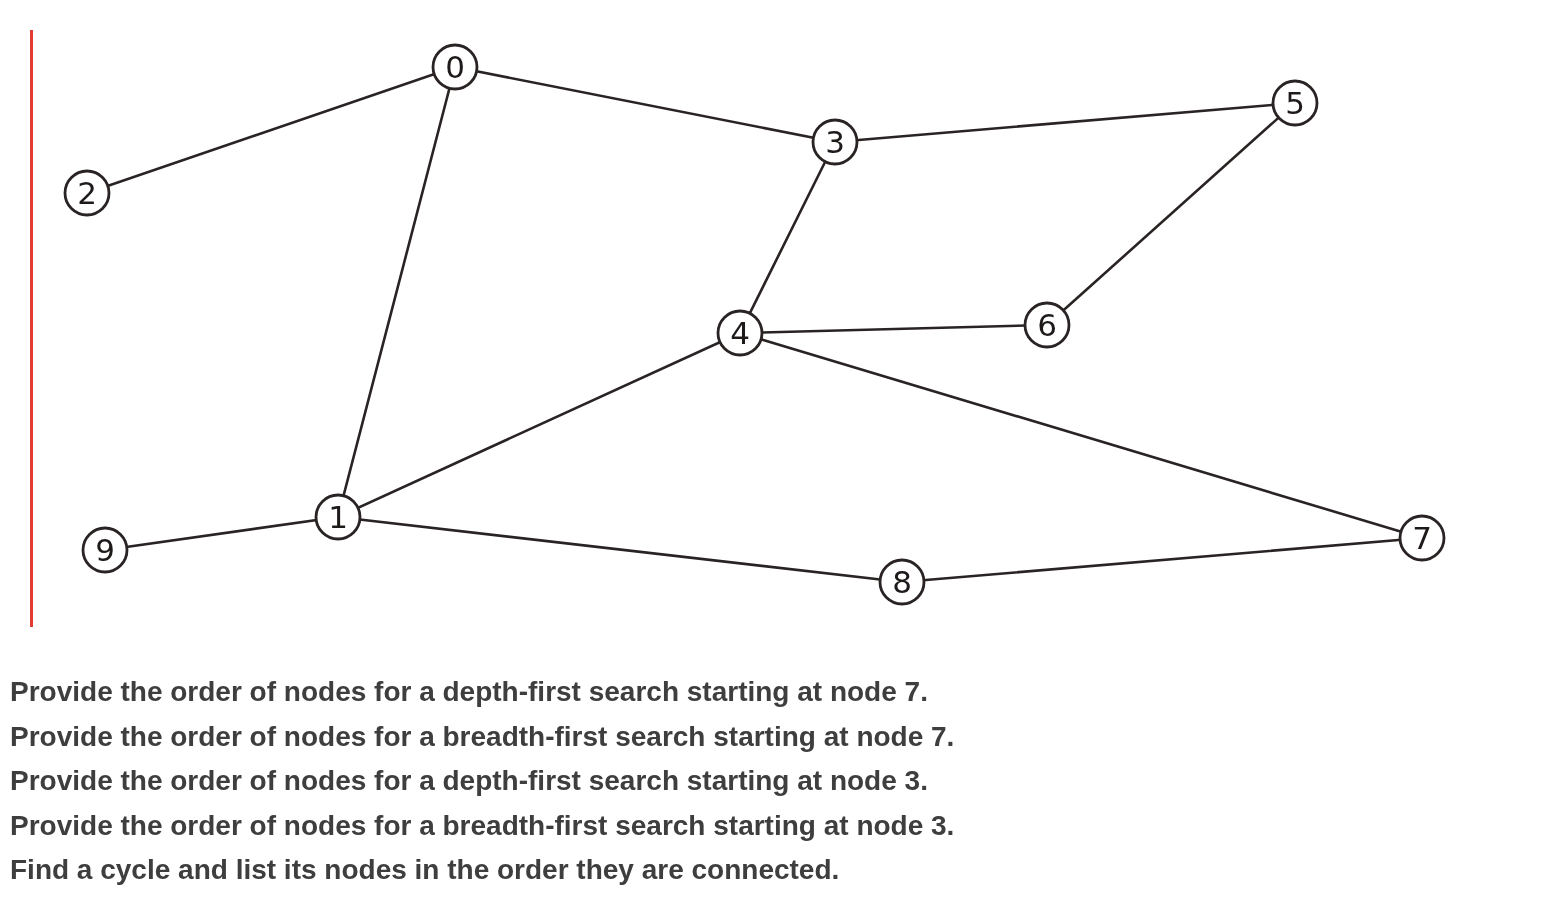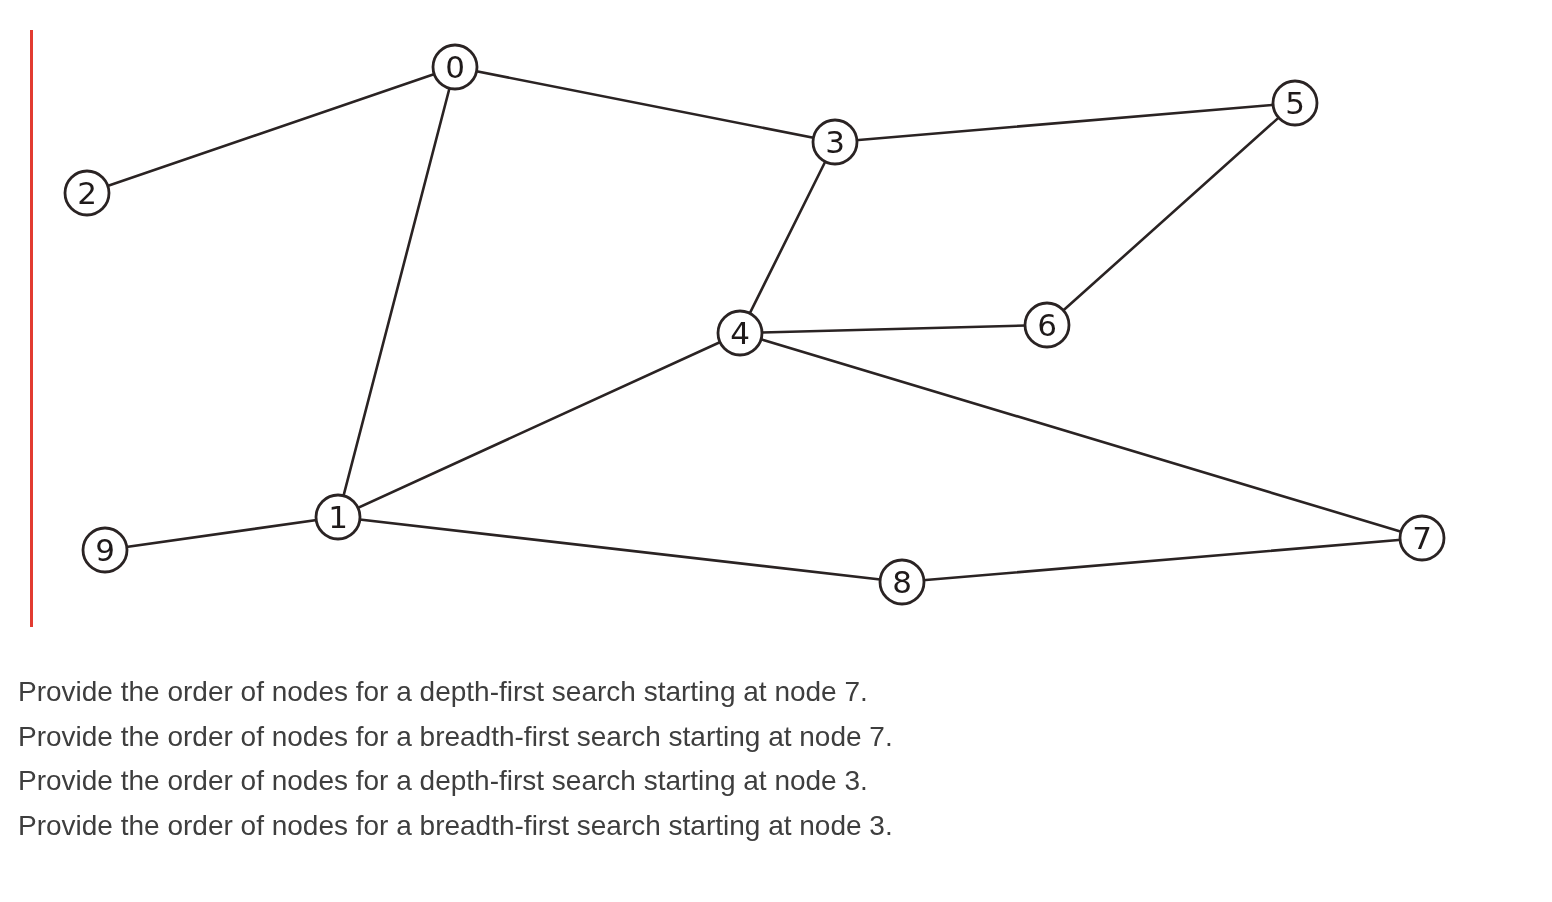--- a/index.html
+++ b/index.html
@@ -32,23 +32,24 @@
     stroke-linecap: round;
   }
   .graph-node-label {
     font-family: "DejaVu Sans", "Liberation Sans", sans-serif;
     font-size: 31px;
     fill: #1f1a1a;
     text-anchor: middle;
   }
   .questions {
     position: absolute;
-    left: 18px;
+    left: 10px;
     top: 670px;
     width: 1500px;
+    font-weight: bold;
   }
   .question-line {
     margin: 0;
     font-size: 28px;
     line-height: 44.5px;
     color: #3e3e3e;
     white-space: nowrap;
   }
 </style>
 </head>
@@ -110,13 +111,14 @@
         <text x="105" y="561" class="graph-node-label">9</text>
       </g>
     </svg>
 </div>
 
 <div class="questions">
   <p class="question-line">Provide the order of nodes for a depth-first search starting at node 7.</p>
   <p class="question-line">Provide the order of nodes for a breadth-first search starting at node 7.</p>
   <p class="question-line">Provide the order of nodes for a depth-first search starting at node 3.</p>
   <p class="question-line">Provide the order of nodes for a breadth-first search starting at node 3.</p>
+  <p class="question-line">Find a cycle and list its nodes in the order they are connected.</p>
 </div>
 
 </body></html>

